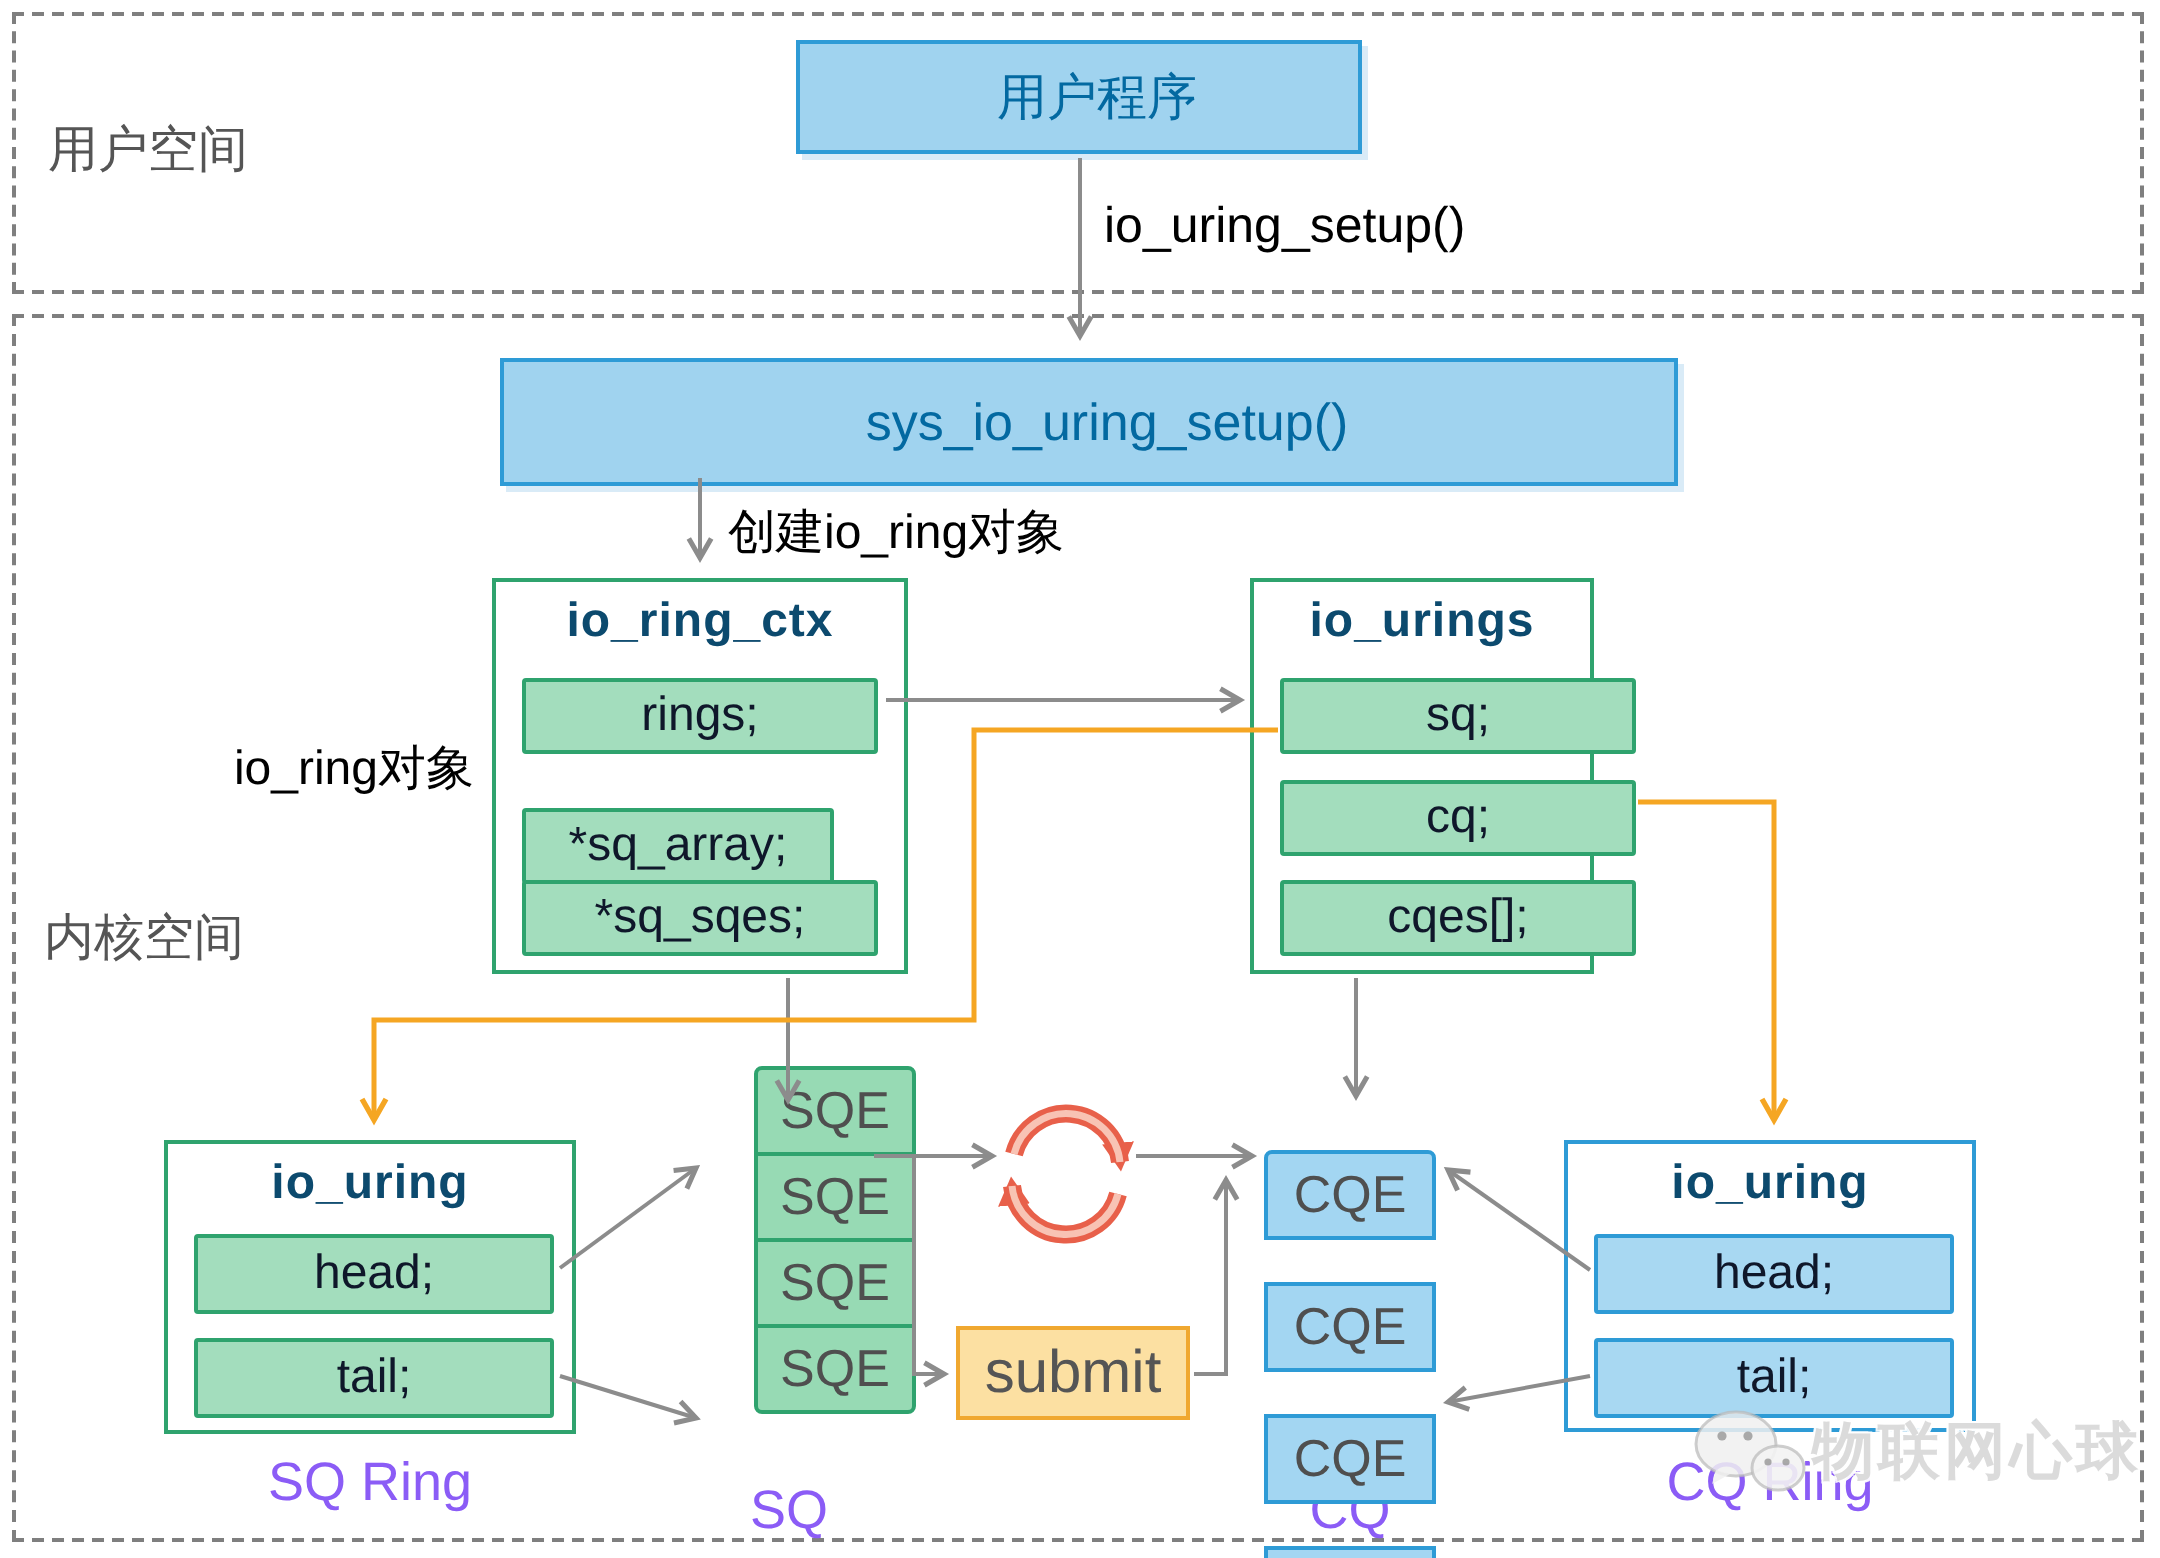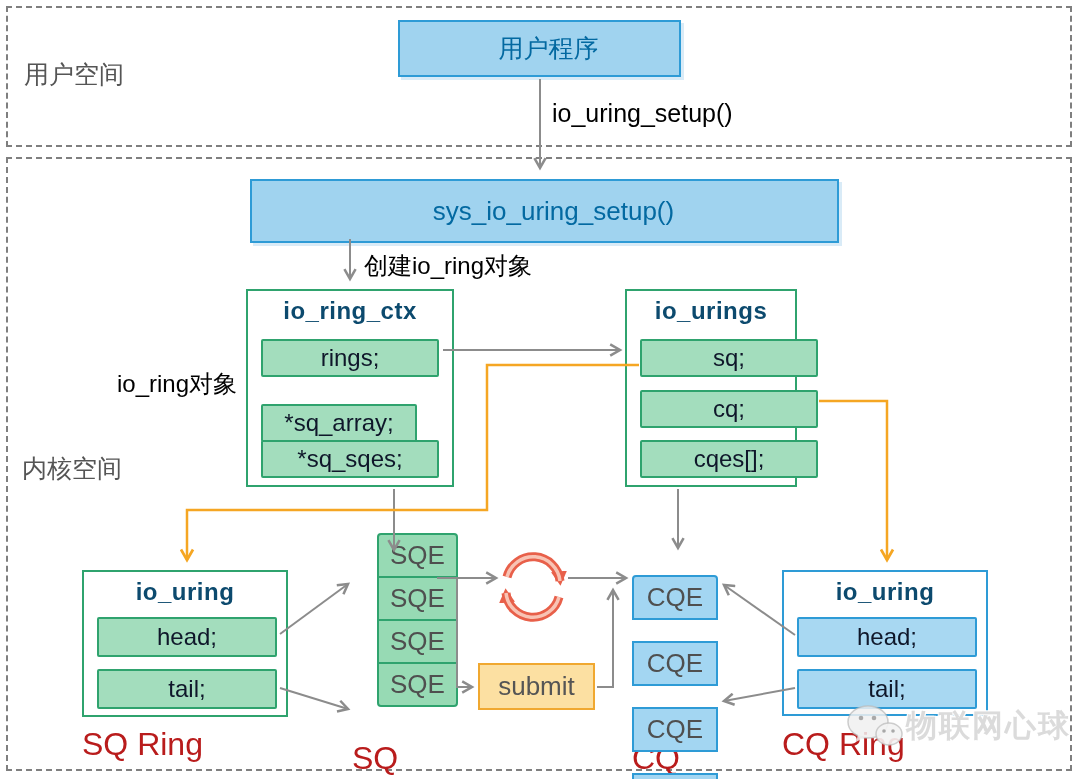--- a/index.html
+++ b/index.html
@@ -45,27 +45,27 @@
     width:100%; height:45px; margin-top:-2px;
     display:flex; align-items:center; justify-content:center;
     font-size:26px; color:#4f4f4f;
   }
   .cell:first-child { margin-top:0; }
   .stack.green .cell { background:#97DAB4; border:2px solid #2FA36E; }
   .stack.blue  .cell { background:#A3D6F2; border:2px solid #2E9BD6;margin-top:21px; }
   .stack .cell:first-child { border-radius:4px 4px 0 0; }
   .stack .cell:last-child  { border-radius:0 0 4px 4px; }
   .caption {
-    position:absolute; text-align:left; font-size:32px; color:#b91c1c;
+    position:absolute; text-align:center; font-size:27px; color:#8b5cf6;
     white-space:nowrap; z-index:1;
   }
   .submitbox {
     position:absolute; background:#FCE0A2; border:2px solid #F0A830;
     display:flex; align-items:center; justify-content:center;
-    font-size:26px; color:#555; z-index:2;
+    font-size:30px; color:#555; z-index:2;
   }
   #arrow-layer {
     position:absolute; left:0; top:0; width:1080px; height:779px;
     z-index:4; pointer-events:none;
   }
   #watermark {
     position:absolute; left:846px; top:704px; z-index:10;
     display:flex; align-items:center; gap:2px;
   }
   #watermark .wm-text {

